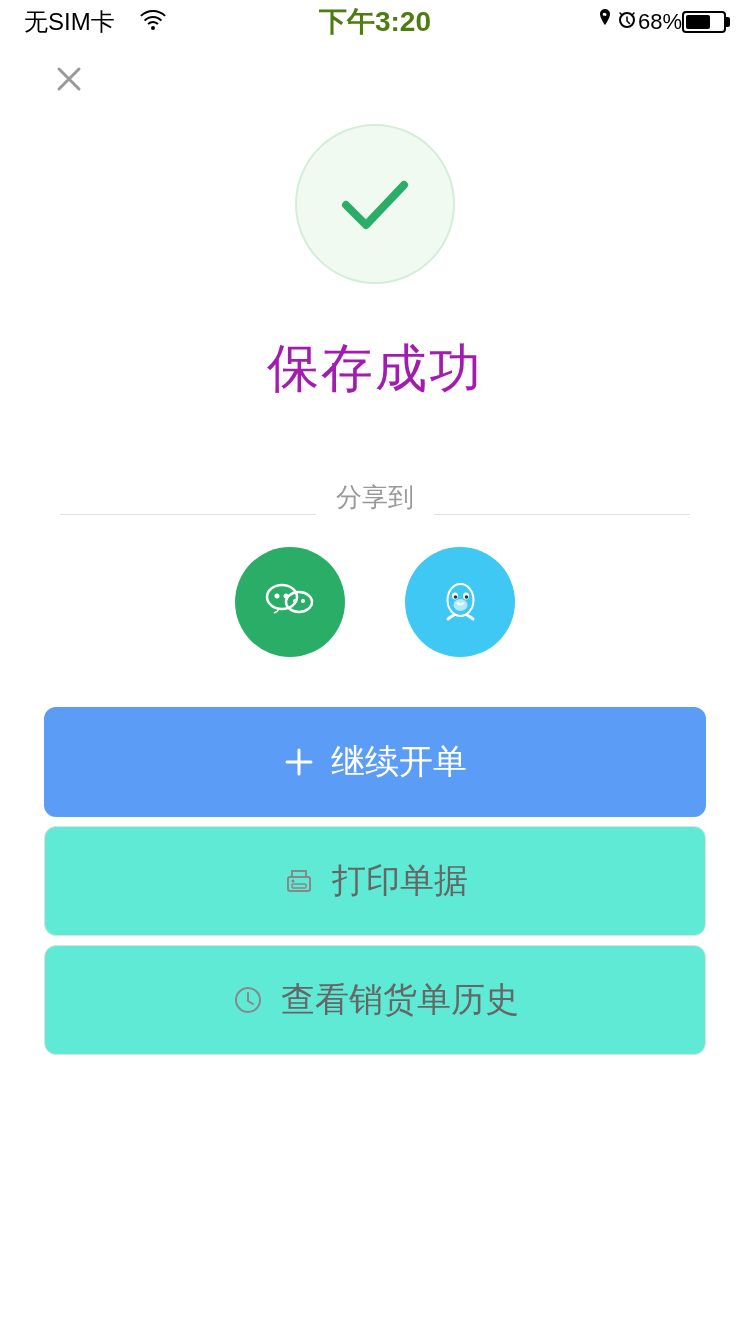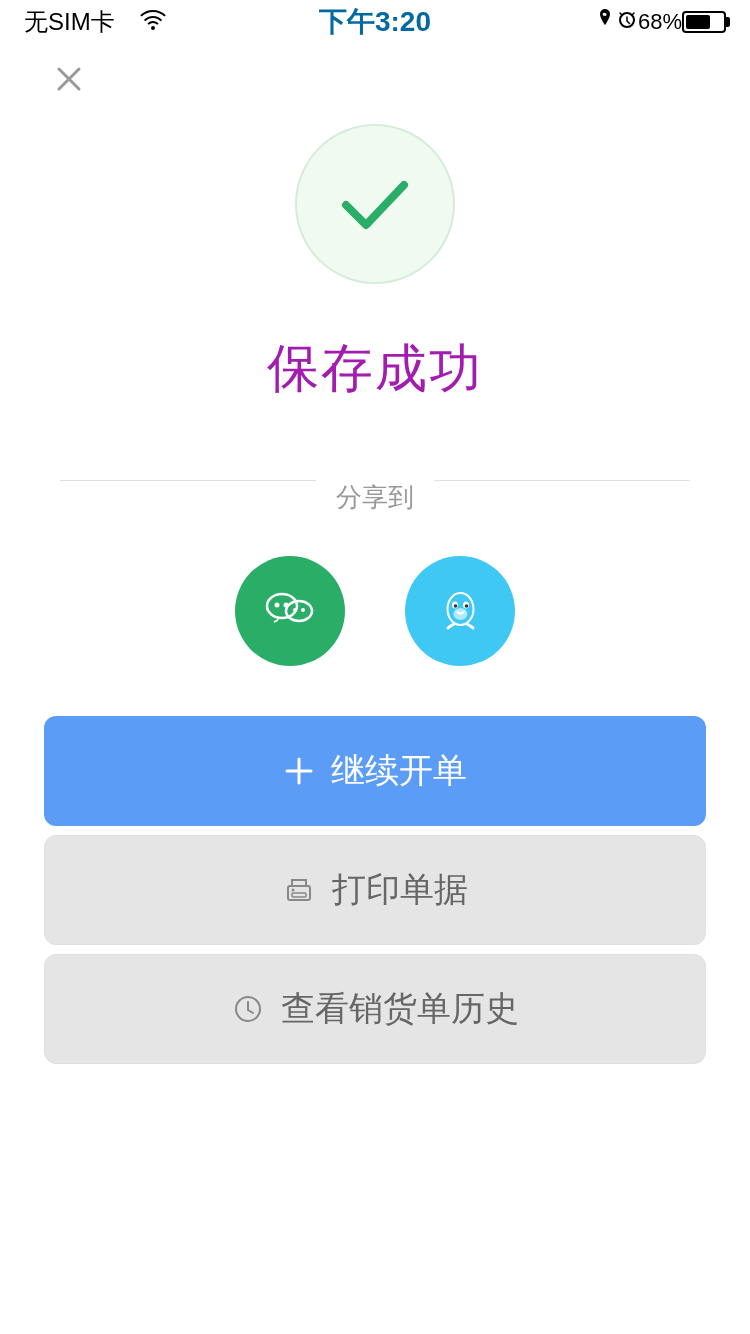--- a/index.html
+++ b/index.html
@@ -33,21 +33,21 @@
       align-items: center;
       gap: 24px;
       font-size: 24px;
       font-weight: 500;
       color: #000;
     }
 
     .status-center {
       font-size: 28px;
       font-weight: 600;
-      color: #0369a1;
+      color: #4d7c0f;
       position: absolute;
       left: 50%;
       transform: translateX(-50%);
     }
 
     .status-right {
       display: flex;
       align-items: center;
       font-size: 22px;
       color: #000;
@@ -141,23 +141,23 @@
       width: 100%;
       display: flex;
       flex-direction: column;
       align-items: center;
       margin-bottom: 50px;
     }
 
     .divider-with-label {
       width: 100%;
       display: flex;
-      align-items: flex-start;
+      align-items: flex-end;
       padding: 0 60px;
-      margin-bottom: 41px;
+      margin-bottom: 32px;
     }
 
     .divider-line {
       flex: 1;
       height: 1px;
       background: #e0e0e0;
     }
 
     .divider-label {
       font-size: 26px;
@@ -211,21 +211,21 @@
       cursor: pointer;
       border: none;
     }
 
     .action-btn-primary {
       background: #5b9cf6;
       color: #ffffff;
     }
 
     .action-btn-secondary {
-      background: #e5e5e5;
+      background: #5eead4;
       color: #666666;
       border: 1px solid #e0e0e0 !important;
     }
 
     .action-btn svg {
       flex-shrink: 0;
     }
   </style>
 </head>
 <body>

